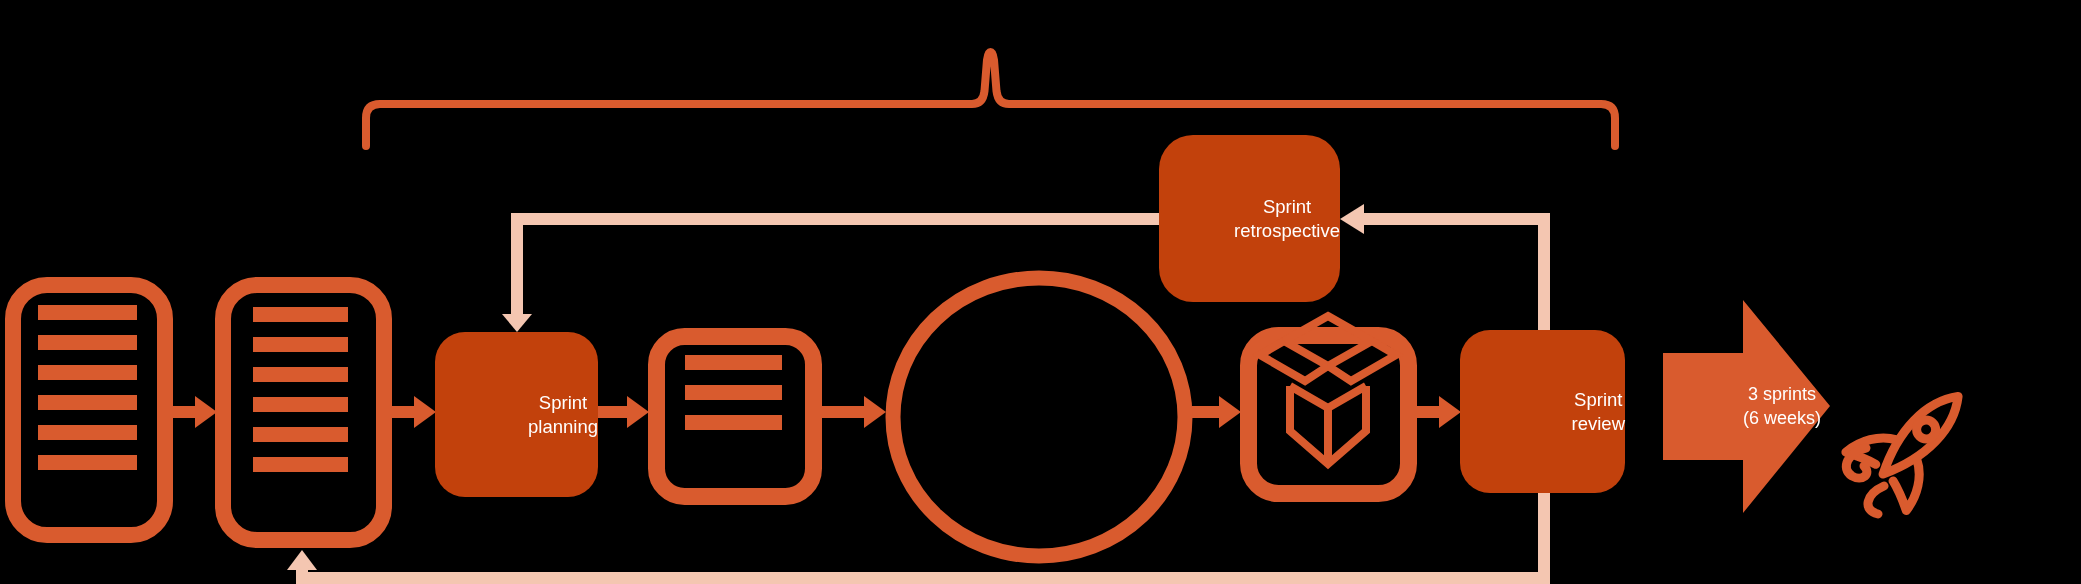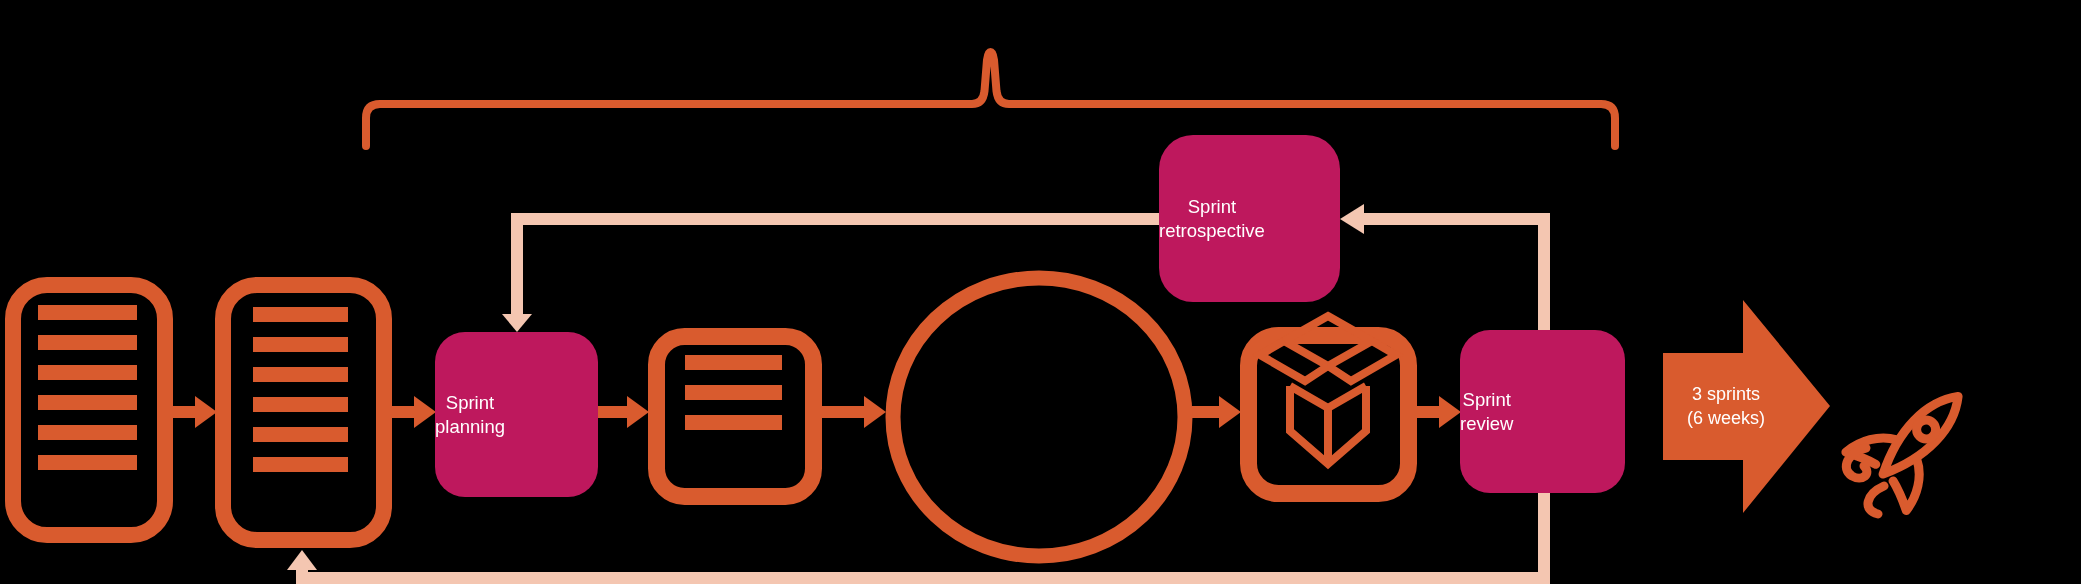--- a/index.html
+++ b/index.html
@@ -2,29 +2,29 @@
 <html><head>
 <meta charset="utf-8">
 <style>
   html,body{margin:0;padding:0;background:#000;}
   .stage{
     position:relative;width:2081px;height:584px;background:#000000;
     font-family:"Liberation Sans",sans-serif;overflow:hidden;
   }
   .stage svg{position:absolute;left:0;top:0;width:2081px;height:584px;}
   .node{
-    position:absolute;background:#be185d;color:#FFFFFF;
-    display:flex;align-items:center;justify-content:flex-start;text-align:center;
+    position:absolute;background:#c2410c;color:#FFFFFF;
+    display:flex;align-items:center;justify-content:flex-end;text-align:center;
     font-size:18.5px;line-height:1.28;white-space:pre-line;border-radius:30px;
   }
   .node--planning{left:435px;top:332px;width:163px;height:165px;}
   .node--review{left:1460px;top:330px;width:165px;height:163px;}
   .node--retro{left:1159px;top:135px;width:181px;height:167px;border-radius:34px;}
   .arrow-label{
-    position:absolute;left:1656px;top:353px;width:140px;height:107px;
+    position:absolute;left:1712px;top:353px;width:140px;height:107px;
     display:flex;align-items:center;justify-content:center;text-align:center;
     color:#FFFFFF;font-size:18px;line-height:1.3;white-space:pre-line;
   }
 </style>
 </head>
 <body>
 
 <div class="stage">
 
   <svg viewBox="0 0 2081 584">

